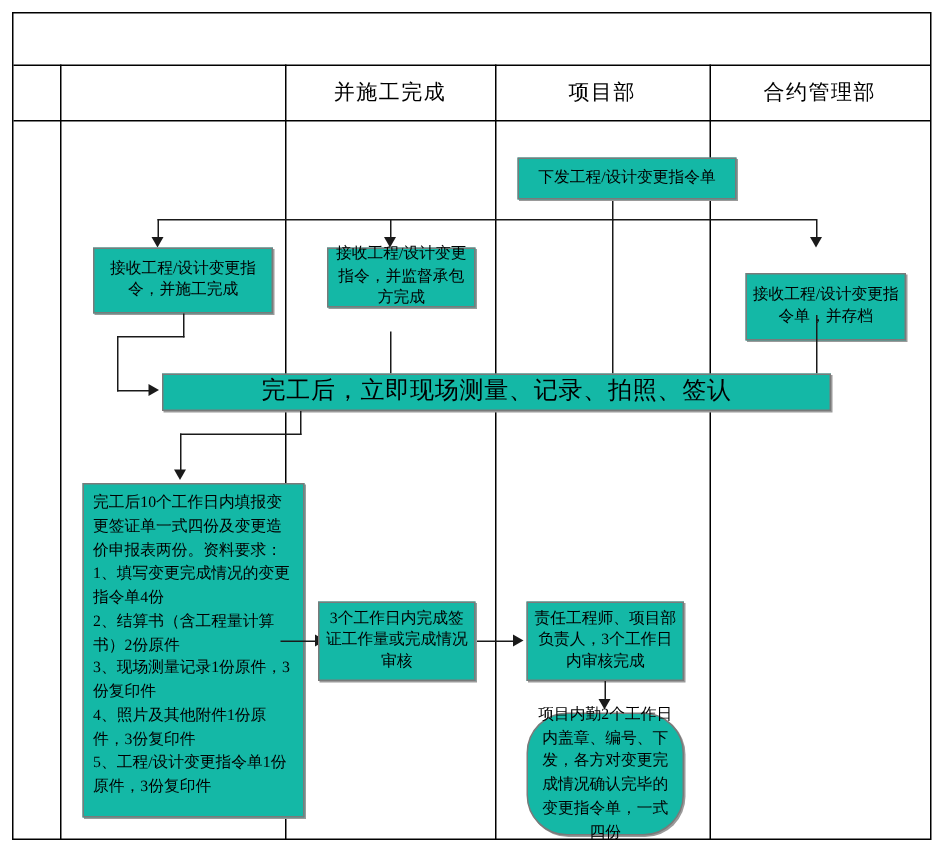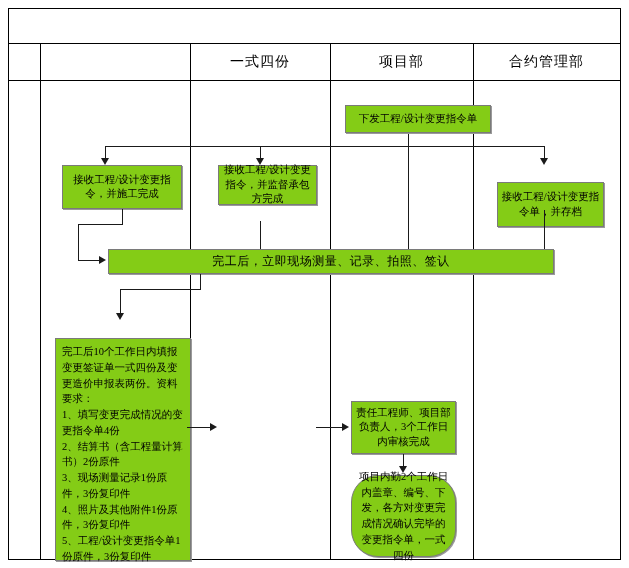--- a/index.html
+++ b/index.html
@@ -12,25 +12,25 @@
   .hline{position:absolute;background:#000;height:1px;}
 
   .colhead{position:absolute;display:flex;align-items:center;justify-content:center;
            font-size:14px;letter-spacing:1px;}
 
   #title{position:absolute;display:flex;align-items:center;
          font-size:14px;padding-left:8px;box-sizing:border-box;}
 
   
   .box{position:absolute;box-sizing:border-box;border:1px solid #7a7a7a;
-       background:#84cc16;display:flex;align-items:center;justify-content:center;
+       background:#14b8a6;display:flex;align-items:center;justify-content:center;
        text-align:center;font-size:10.5px;line-height:1.38;padding:2px 3px;
        box-shadow:1px 1px 0 0 #9a9a9a;}
   .box.tall{align-items:flex-start;text-align:left;line-height:1.5;padding:5px 6px;}
-  .box.bar{font-size:12px;letter-spacing:.5px;}
+  .box.bar{font-size:16px;letter-spacing:.5px;}
 
   
   .cv{position:absolute;background:#1a1a1a;width:1.4px;}
   .ch{position:absolute;background:#1a1a1a;height:1.4px;}
   .arrow-d{position:absolute;width:0;height:0;
            border-left:4.5px solid transparent;border-right:4.5px solid transparent;
            border-top:7px solid #1a1a1a;}
   .arrow-r{position:absolute;width:0;height:0;
            border-top:4.5px solid transparent;border-bottom:4.5px solid transparent;
            border-left:7px solid #1a1a1a;}
@@ -45,21 +45,21 @@
 
   <div class="hline" style="left:9px;top:43px;width:611px;"></div>
 
   <div class="hline" style="left:9px;top:80px;width:611px;"></div>
 
   <div class="vline" style="left:40px;top:43px;height:517px;"></div>
   <div class="vline" style="left:190px;top:43px;height:517px;"></div>
   <div class="vline" style="left:330px;top:43px;height:517px;"></div>
   <div class="vline" style="left:473px;top:43px;height:517px;"></div>
 
-  <div class="colhead" style="left:190px;top:43px;width:140px;height:37px;">一式四份</div>
+  <div class="colhead" style="left:190px;top:43px;width:140px;height:37px;">并施工完成</div>
   <div class="colhead" style="left:473px;top:43px;width:147px;height:37px;">合约管理部</div>
   <div class="colhead" style="left:330px;top:43px;width:143px;height:37px;">项目部</div>
 
   <div class="cv" style="left:408px;top:133px;height:14px;"></div>
 
   <div class="ch" style="left:105px;top:146px;width:439px;"></div>
 
   <div class="cv" style="left:105px;top:146px;height:14px;"></div>
   <div class="arrow-d" style="left:101px;top:158px;"></div>
 
@@ -87,33 +87,34 @@
 
   <div class="cv" style="left:544px;top:210px;height:39px;"></div>
 
   <div class="box bar" style="left:108px;top:249px;width:446px;height:25px;">完工后，立即现场测量、记录、拍照、签认</div>
 
   <div class="cv" style="left:200px;top:274px;height:16px;"></div>
   <div class="ch" style="left:120px;top:289px;width:81px;"></div>
   <div class="cv" style="left:120px;top:289px;height:26px;"></div>
   <div class="arrow-d" style="left:116px;top:313px;"></div>
 
-  <div class="box tall" style="left:55px;top:322px;width:136px;height:223px;white-space:pre-line;margin-top:16px;">完工后10个工作日内填报变更签证单一式四份及变更造价申报表两份。资料要求：
+  <div class="box tall" style="left:55px;top:322px;width:148px;height:223px;white-space:pre-line;">完工后10个工作日内填报变更签证单一式四份及变更造价申报表两份。资料要求：
 1、填写变更完成情况的变更指令单4份
 2、结算书（含工程量计算书）2份原件
 3、现场测量记录1份原件，3份复印件
 4、照片及其他附件1份原件，3份复印件
 5、工程/设计变更指令单1份原件，3份复印件</div>
 
   <div class="ch" style="left:187px;top:427px;width:25px;"></div>
   <div class="arrow-r" style="left:210px;top:423px;"></div>
 
   <div class="ch" style="left:316px;top:427px;width:28px;"></div>
   <div class="arrow-r" style="left:342px;top:423px;"></div>
 
+  <div class="box" style="left:212px;top:401px;width:105px;height:53px;">3个工作日内完成签证工作量或完成情况审核</div>
   <div class="box" style="left:351px;top:401px;width:105px;height:53px;">责任工程师、项目部负责人，3个工作日内审核完成</div>
 
   <div class="cv" style="left:403px;top:454px;height:14px;"></div>
   <div class="arrow-d" style="left:399px;top:466px;"></div>
 
   <div class="box tall" style="left:351px;top:475px;width:105px;height:82px;text-align:center;align-items:center;border-radius:27px;">项目内勤2个工作日内盖章、编号、下发，各方对变更完成情况确认完毕的变更指令单，一式四份</div>
 
 </div>
 
 </body></html>

